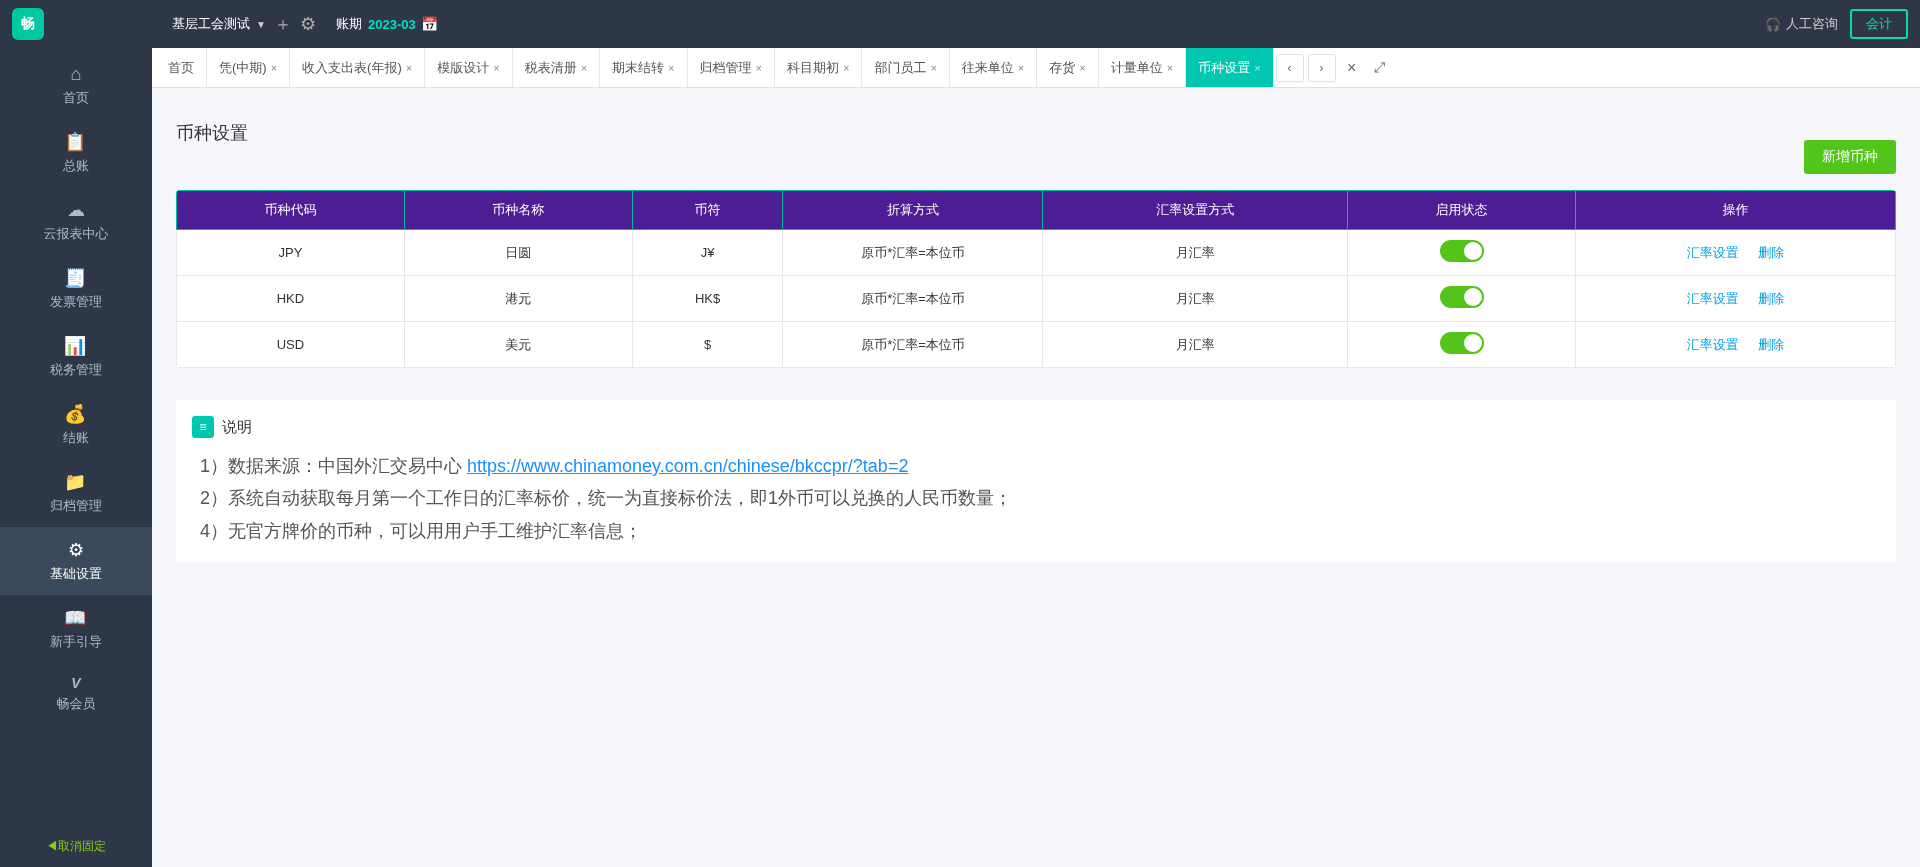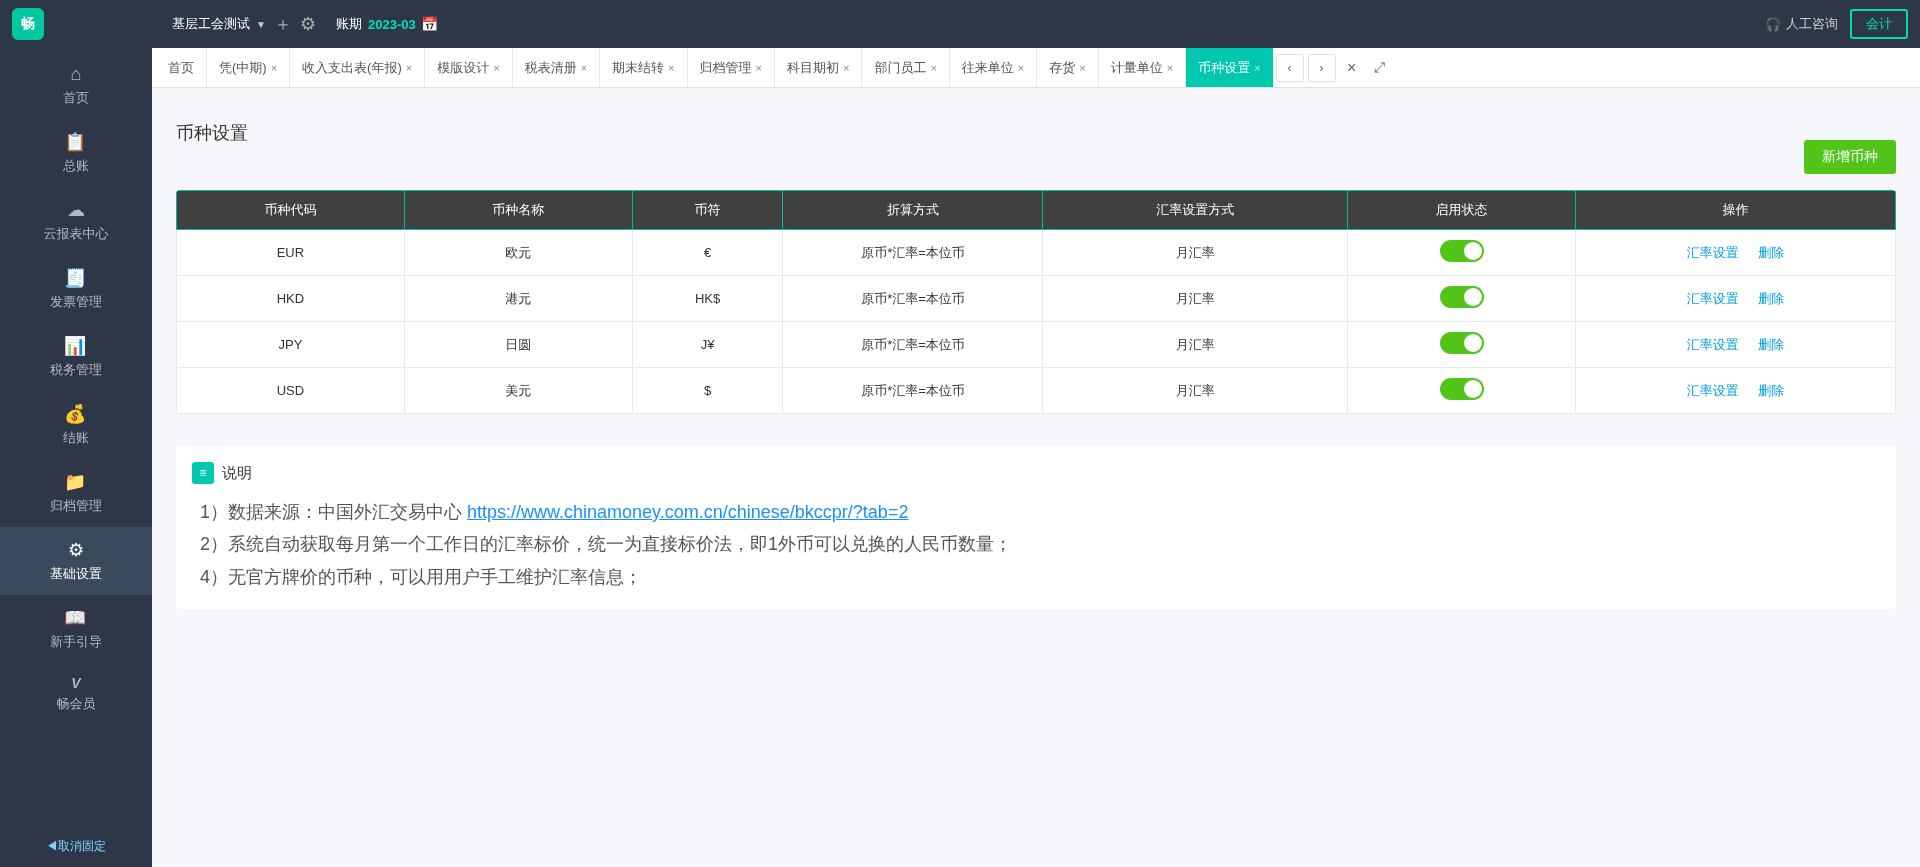--- a/index.html
+++ b/index.html
@@ -71,21 +71,21 @@
       color: #b0b8c8;
       font-size: 13px;
       cursor: pointer;
       gap: 4px;
     }
     .sidebar-item.active { color: white; background: #3a4a5c; }
     .sidebar-item .si-icon { font-size: 18px; }
     .sidebar-bottom {
       margin-top: auto;
       padding: 12px 0;
-      color: #7dd3fc;
+      color: #84cc16;
       font-size: 12px;
       display: flex; align-items: center; justify-content: center; gap: 4px;
       cursor: pointer;
     }
 
     
     .content-area { flex: 1; display: flex; flex-direction: column; overflow: hidden; }
 
     
     .tab-bar {
@@ -170,21 +170,21 @@
 
     
     .data-table {
       width: 100%;
       border-collapse: collapse;
       background: white;
       border-radius: 4px;
       overflow: hidden;
     }
     .data-table thead tr {
-      background: #404040;
+      background: #4c1d95;
       color: white;
     }
     .data-table thead th {
       padding: 10px 12px;
       font-size: 13px;
       font-weight: 500;
       text-align: center;
       border: 1px solid #00b8a0;
     }
     .data-table tbody tr {
@@ -416,52 +416,38 @@
             <th>币种代码</th>
             <th>币种名称</th>
             <th>币符</th>
             <th style="width:260px;">折算方式</th>
             <th>汇率设置方式</th>
             <th>启用状态</th>
             <th style="width:320px;">操作</th>
           </tr>
         </thead>
         <tbody id="currency-tbody">
-        <tr>
-    <td>EUR</td>
-    <td>欧元</td>
-    <td>€</td>
+            <tr>
+    <td>JPY</td>
+    <td>日圆</td>
+    <td>J¥</td>
     <td>原币*汇率=本位币</td>
     <td>月汇率</td>
     <td>
       <div class="toggle-switch"></div>
     </td>
     <td>
       <a class="action-link">汇率设置</a>
       <a class="action-link" style="color:#00a0e0;">删除</a>
     </td>
   </tr>
             <tr>
     <td>HKD</td>
     <td>港元</td>
     <td>HK$</td>
-    <td>原币*汇率=本位币</td>
-    <td>月汇率</td>
-    <td>
-      <div class="toggle-switch"></div>
-    </td>
-    <td>
-      <a class="action-link">汇率设置</a>
-      <a class="action-link" style="color:#00a0e0;">删除</a>
-    </td>
-  </tr>
-            <tr>
-    <td>JPY</td>
-    <td>日圆</td>
-    <td>J¥</td>
     <td>原币*汇率=本位币</td>
     <td>月汇率</td>
     <td>
       <div class="toggle-switch"></div>
     </td>
     <td>
       <a class="action-link">汇率设置</a>
       <a class="action-link" style="color:#00a0e0;">删除</a>
     </td>
   </tr>

